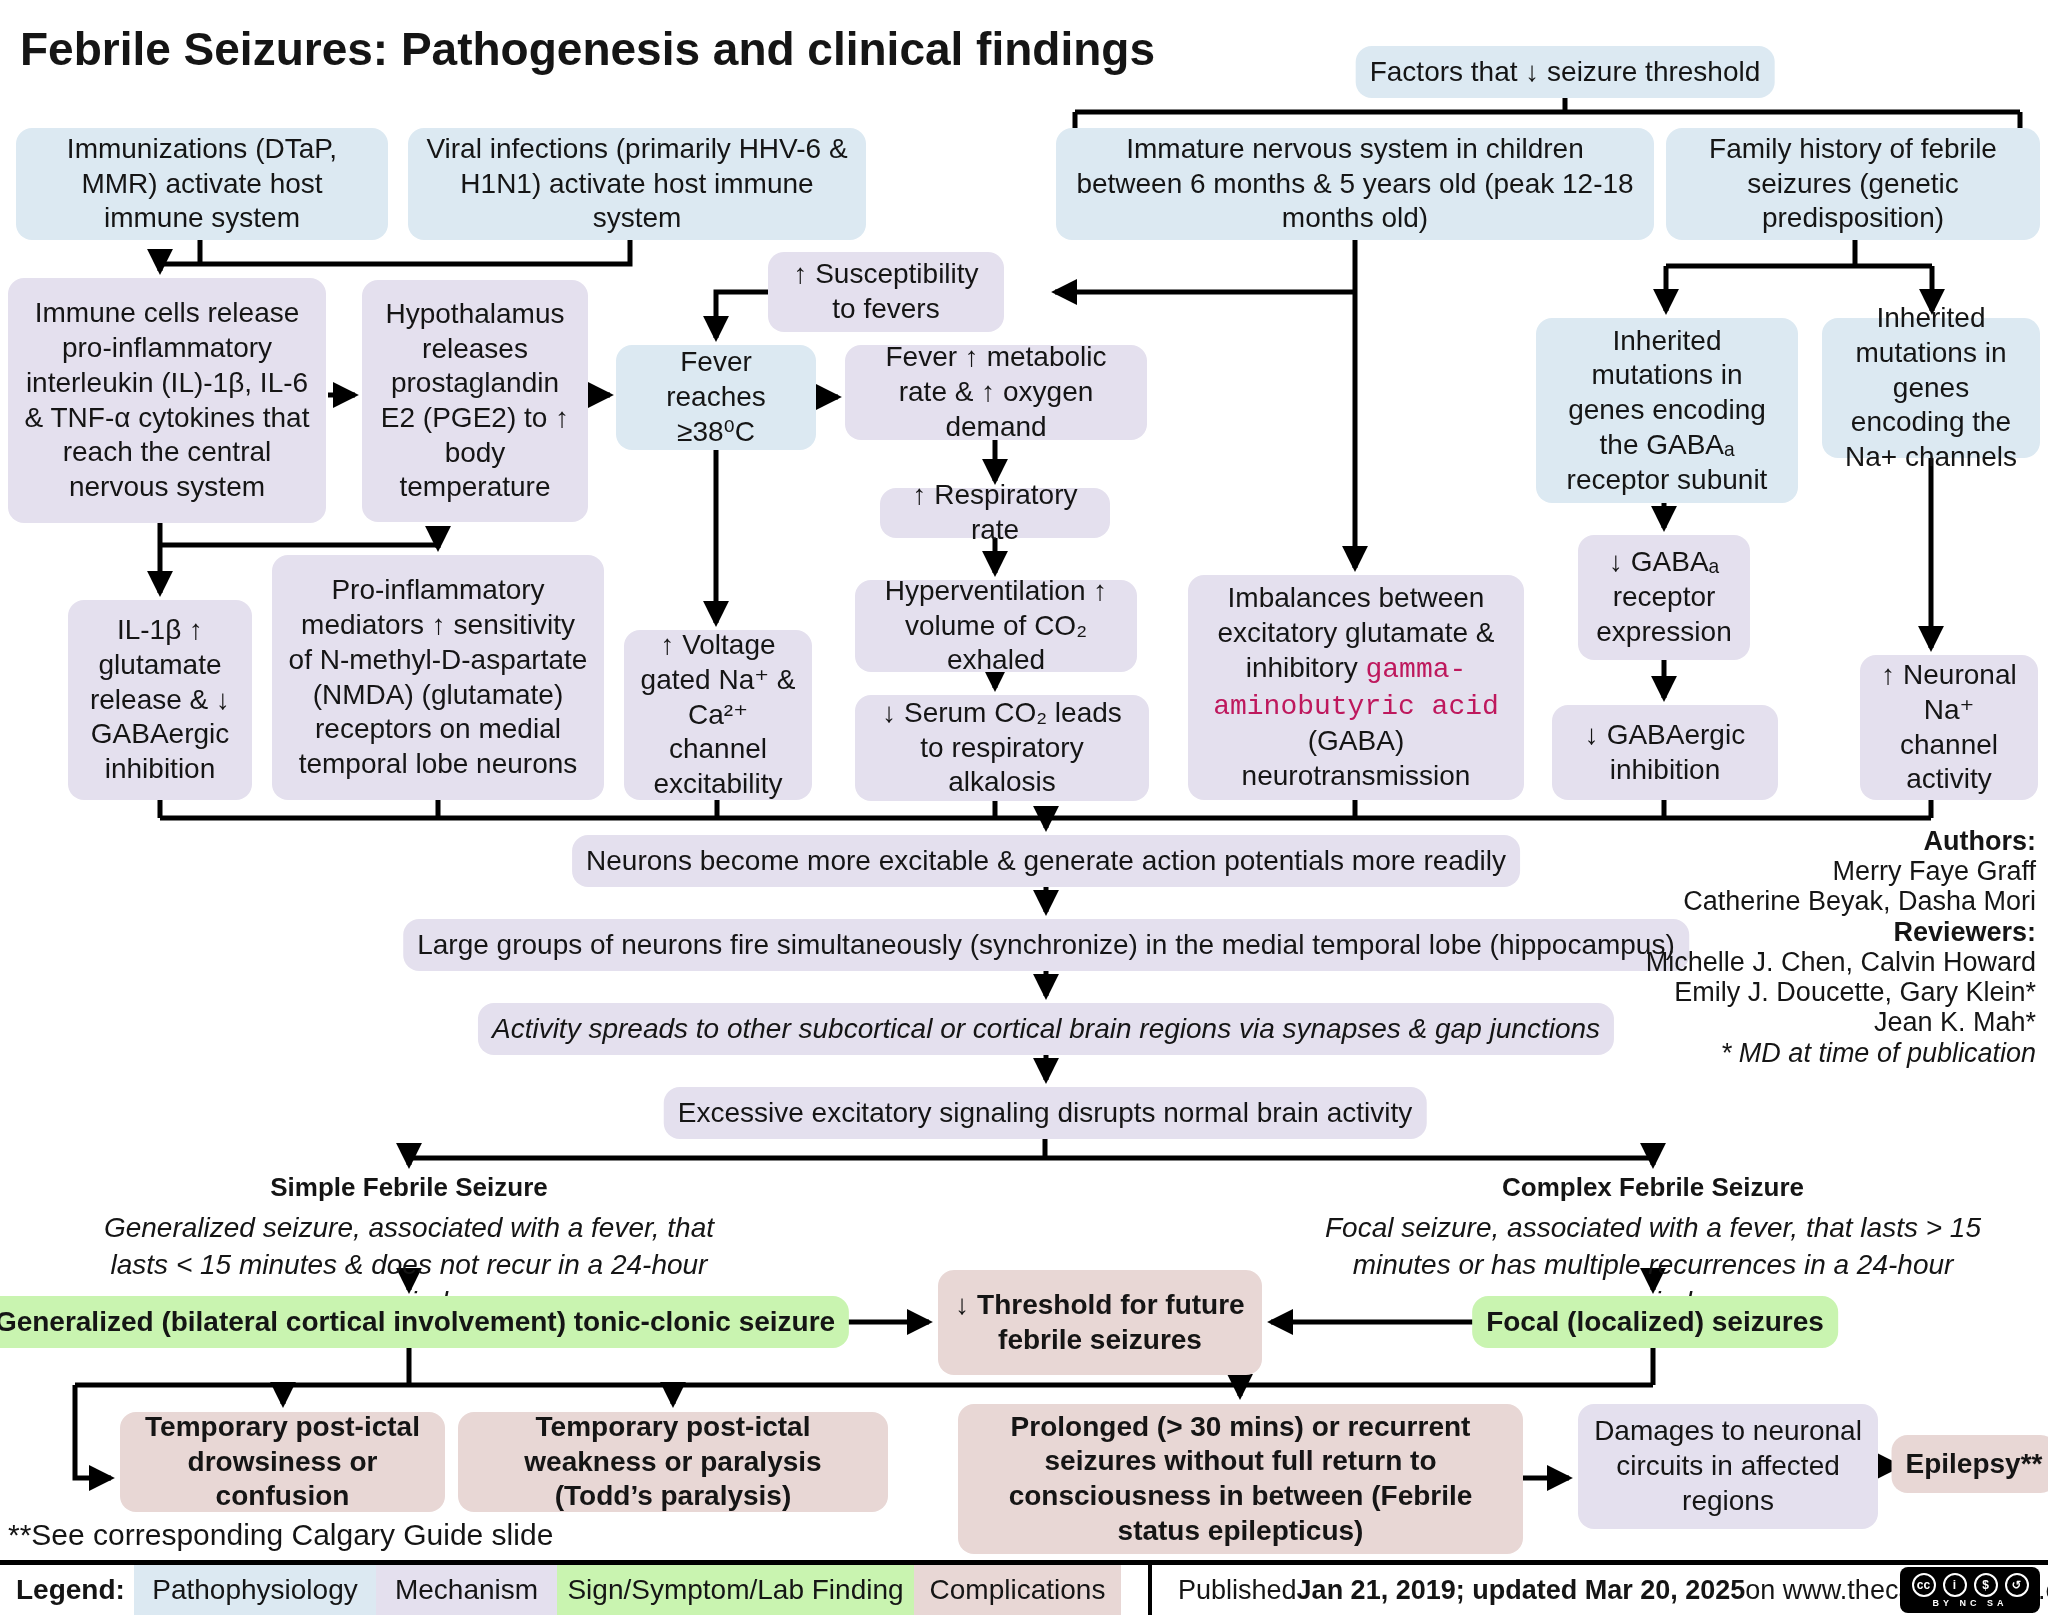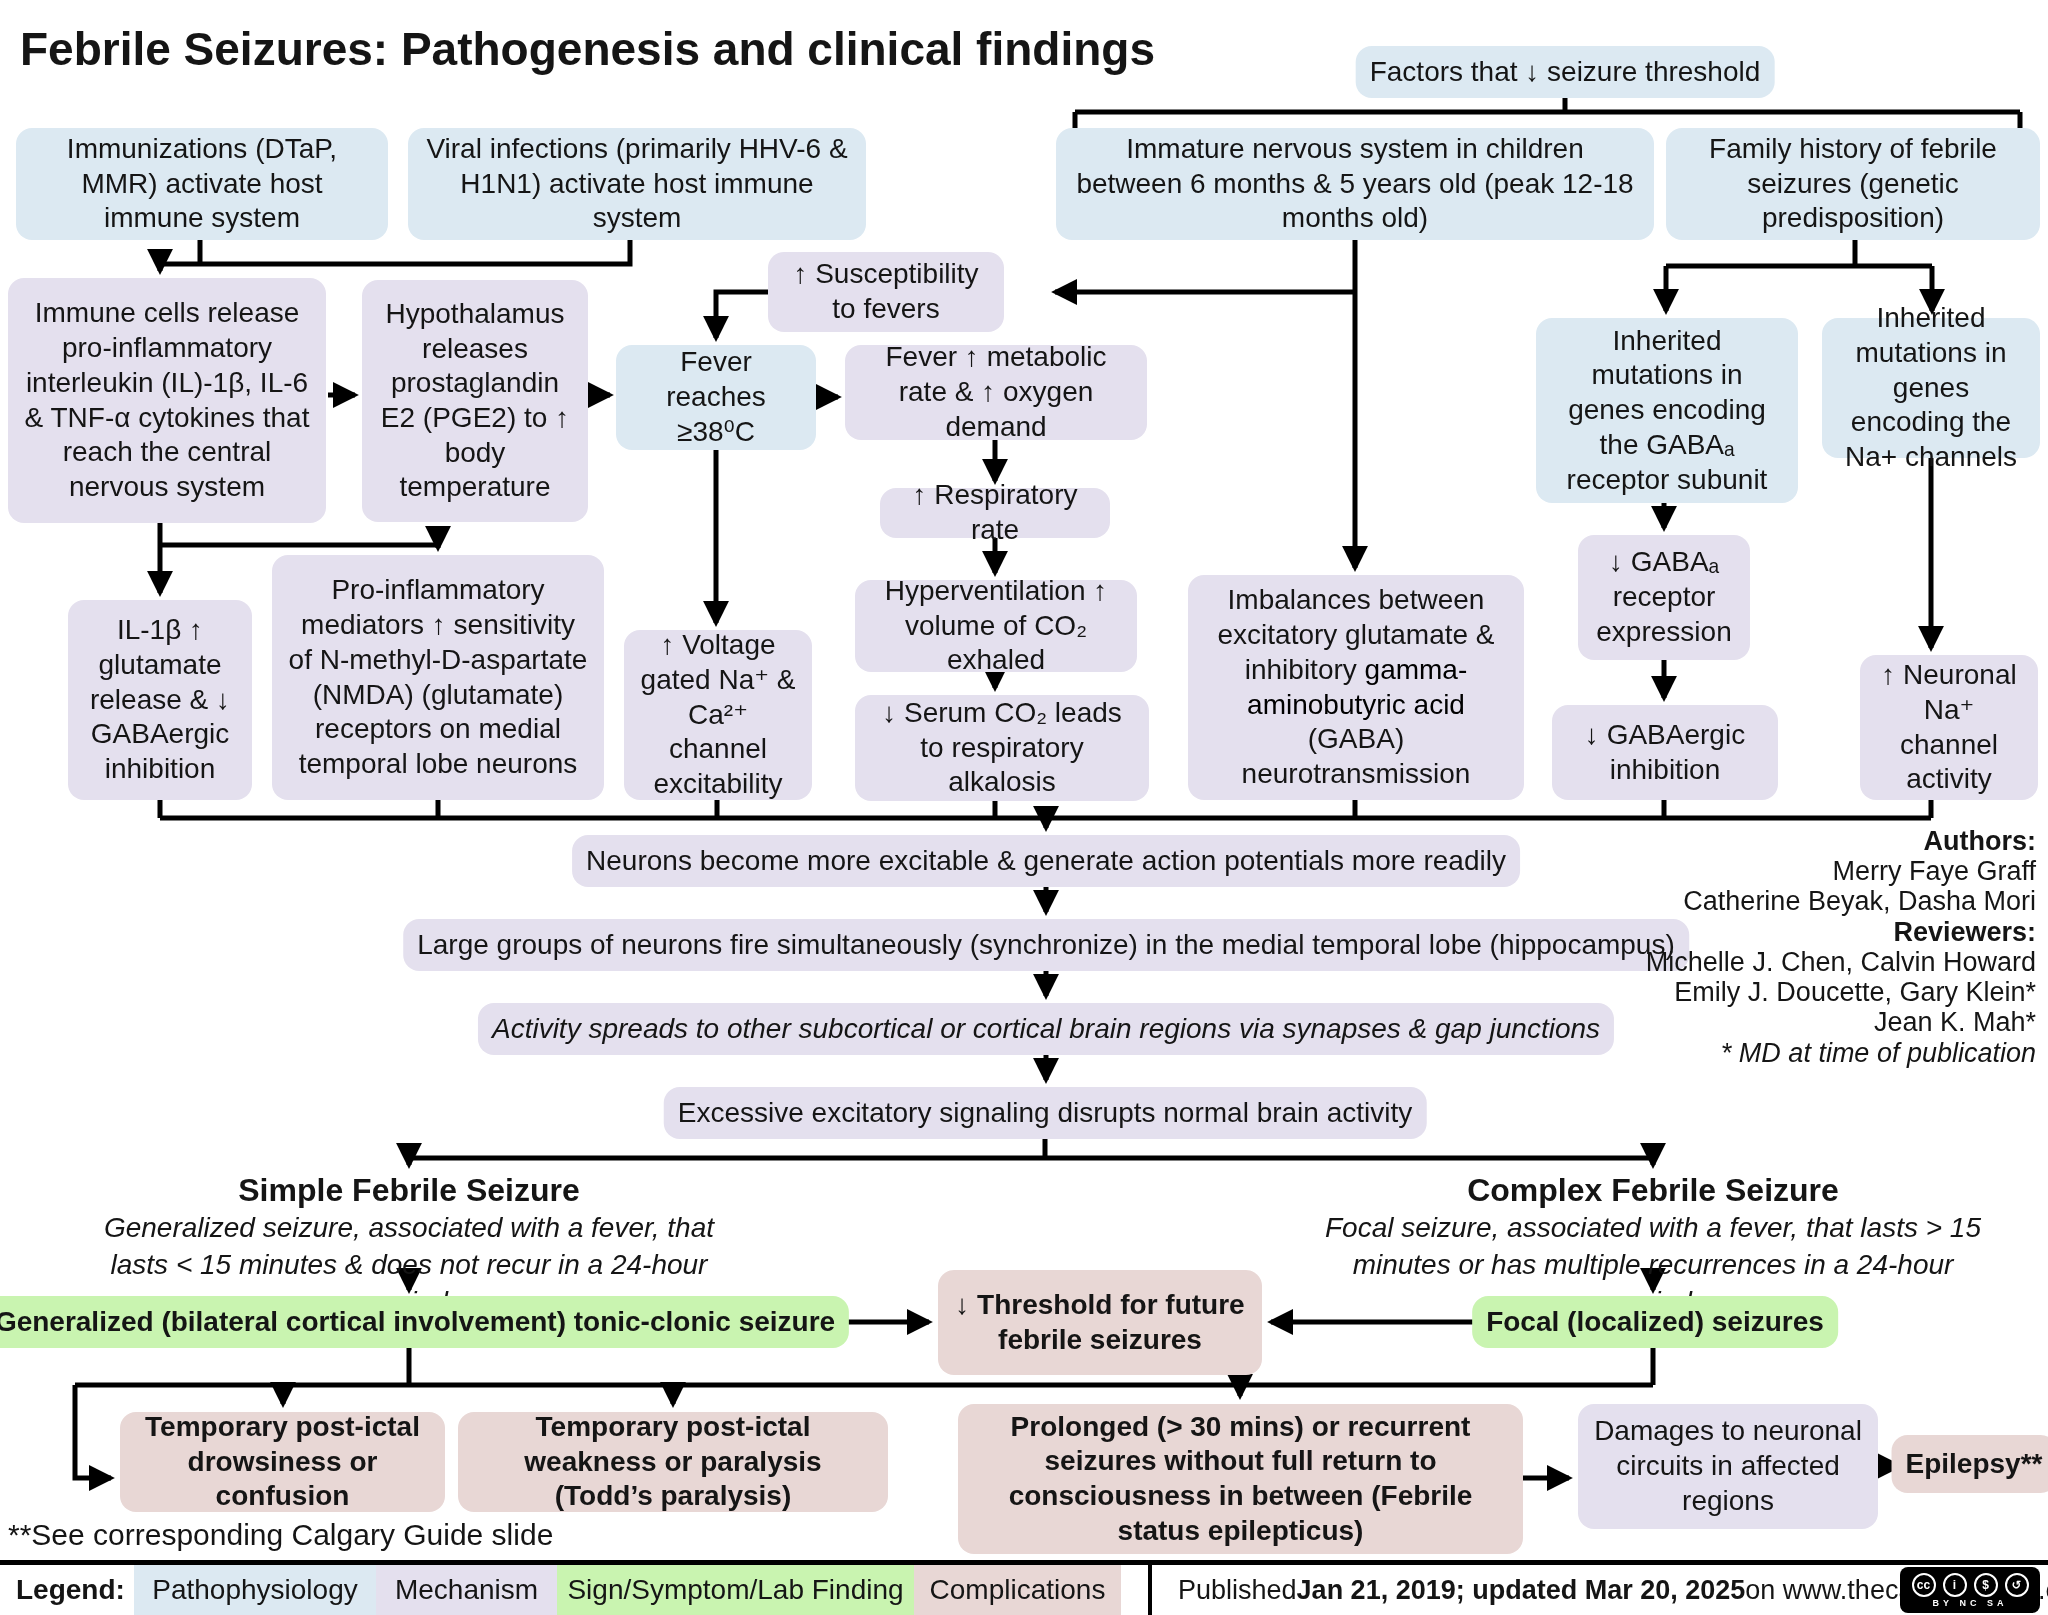--- a/index.html
+++ b/index.html
@@ -17,21 +17,21 @@
   .lav{background:#e4e0ee;}
   .green{background:#c9f4b0;}
   .pink{background:#e8d7d5;}
   .nowrap{white-space:nowrap;transform:translateX(-50%);}
   .bold{font-weight:bold;}
   .title{
     position:absolute;left:20px;top:22px;z-index:2;font-size:46px;font-weight:bold;white-space:nowrap;
   }
   .title .em{}
   .seizure-heading{
-    position:absolute;z-index:2;transform:translateX(-50%);font-weight:bold;font-size:32px;white-space:nowrap;
+    position:absolute;z-index:2;transform:translateX(-50%);font-weight:bold;font-size:26px;white-space:nowrap;
   }
   .seizure-desc{
     position:absolute;z-index:2;font-style:italic;font-size:28px;line-height:1.32;text-align:center;
   }
   .credits{
     position:absolute;z-index:2;right:12px;top:826px;text-align:right;font-size:27px;line-height:1.12;
   }
   .credits .lbl{font-weight:bold;}
   .credits .foot{font-style:italic;}
   .note{
@@ -146,21 +146,21 @@
   <div class="box blue" style="left:1822px;top:318px;width:218px;height:140px;">Inherited mutations in genes encoding the Na+ channels</div>
 
   <div class="box lav" style="left:880px;top:488px;width:230px;height:50px;">↑ Respiratory rate</div>
   <div class="box lav" style="left:1578px;top:535px;width:172px;height:125px;">↓ GABAₐ receptor expression</div>
   <div class="box lav" style="left:855px;top:580px;width:282px;height:92px;">Hyperventilation ↑ volume of CO₂ exhaled</div>
   <div class="box lav" style="left:68px;top:600px;width:184px;height:200px;">IL-1β ↑ glutamate release &amp; ↓ GABAergic inhibition</div>
   <div class="box lav" style="left:272px;top:555px;width:332px;height:245px;">Pro-inflammatory mediators ↑ sensitivity of N-methyl-D-aspartate (NMDA) (glutamate) receptors on medial temporal lobe neurons</div>
   <div class="box lav" style="left:624px;top:630px;width:188px;height:170px;">↑ Voltage gated Na⁺ &amp; Ca²⁺ channel excitability</div>
   <div class="box lav" style="left:855px;top:695px;width:294px;height:106px;">↓ Serum CO₂ leads to respiratory alkalosis</div>
   <div class="box lav" style="left:1188px;top:575px;width:336px;height:225px;">
-    <span><span>Imbalances between excitatory glutamate &amp; inhibitory </span><span style="color:#000000;">gamma-aminobutyric acid</span><span> (GABA) neurotransmission</span></span>
+    <span><span>Imbalances between excitatory glutamate &amp; inhibitory </span><span style="color:#be185d;font-family:Liberation Mono, monospace;">gamma-aminobutyric acid</span><span> (GABA) neurotransmission</span></span>
   </div>
   <div class="box lav" style="left:1552px;top:705px;width:226px;height:95px;">↓ GABAergic inhibition</div>
   <div class="box lav" style="left:1860px;top:655px;width:178px;height:145px;">↑ Neuronal Na⁺ channel activity</div>
 
   <div class="box lav nowrap" style="left:1046px;top:835px;height:52px;">Neurons become more excitable &amp; generate action potentials more readily</div>
   <div class="box lav nowrap" style="left:1046px;top:919px;height:52px;">Large groups of neurons fire simultaneously (synchronize) in the medial temporal lobe (hippocampus)</div>
   <div class="box lav nowrap" style="left:1046px;top:1003px;height:52px;font-style:italic;">Activity spreads to other subcortical or cortical brain regions via synapses &amp; gap junctions</div>
   <div class="box lav nowrap" style="left:1045px;top:1087px;height:52px;">Excessive excitatory signaling disrupts normal brain activity</div>
 
   <div class="credits">

